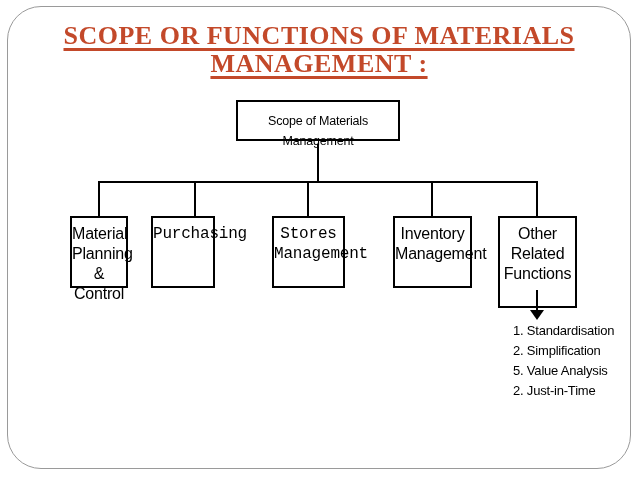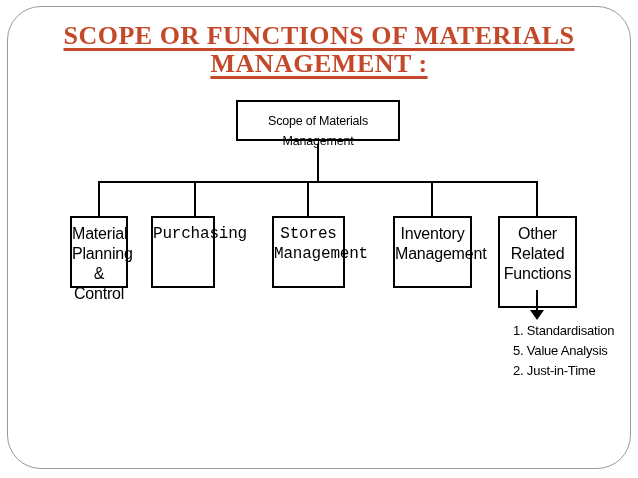--- a/index.html
+++ b/index.html
@@ -110,16 +110,17 @@
 Management</div>
   <div class="node n5">Other
 Related
 Functions</div>
 
   <div class="line arrow-shaft"></div>
   <div class="arrow-head"></div>
 
   <div class="fn-list">
     <div class="fn-item">1. Standardisation</div>
+    <div class="fn-item">2. Simplification</div>
     <div class="fn-item">5. Value Analysis</div>
     <div class="fn-item">2. Just-in-Time</div>
   </div>
 </div>
 
 </body></html>

